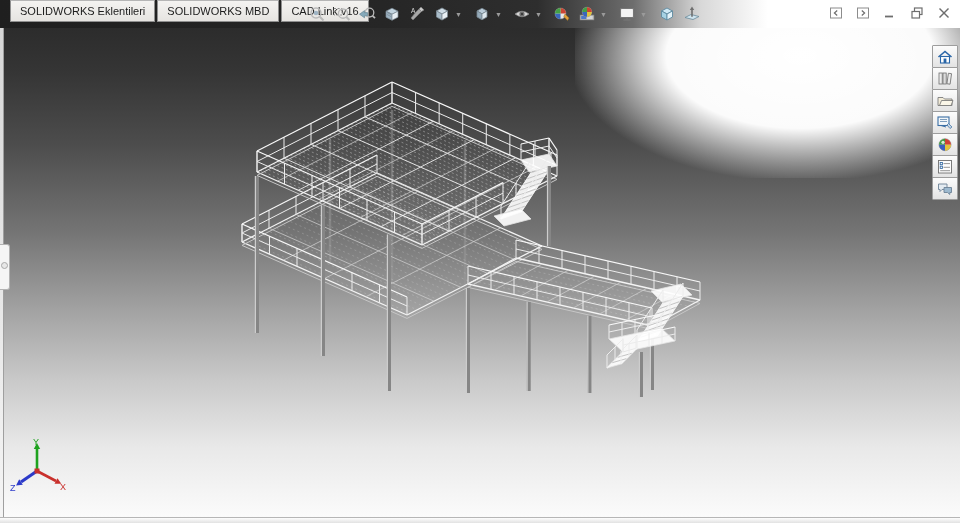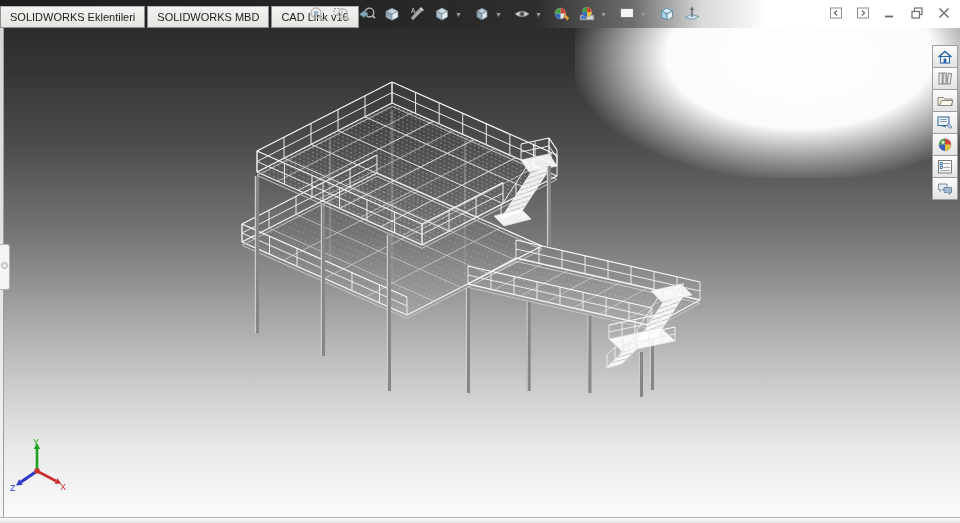--- a/index.html
+++ b/index.html
@@ -2,21 +2,21 @@
 <html><head>
 <meta charset="utf-8">
 <style>
   html,body{margin:0;padding:0;background:#fff;}
   body{width:960px;height:523px;overflow:hidden;font-family:"Liberation Sans",sans-serif;-webkit-font-smoothing:antialiased;}
   #app{position:relative;width:960px;height:523px;background:#2b2b2b;}
 
   
   #titlebar{position:absolute;left:0;top:0;width:960px;height:28px;
     background:linear-gradient(90deg,#1f1f1f 0%,#262626 40%,#2e2e2e 56%,#6e6e6e 66%,#d8d8d8 73%,#ffffff 80%,#ffffff 100%);}
-  #tabs{position:absolute;left:0;top:6px;display:flex;}
+  #tabs{position:absolute;left:0;top:0;display:flex;padding-left:10px;}
   .tab{height:20px;padding:0 9px;display:flex;align-items:center;font-size:11px;color:#1c1c1c;
     background:linear-gradient(#f4f3f1,#e6e4e1);border:1px solid #8f8f8f;border-top-color:#b5b5b5;}
   .tab+.tab{margin-left:2px;}
   #toolbar{position:absolute;left:304px;top:1px;height:26px;display:flex;align-items:center;}
   .tbi{width:23px;height:23px;margin:0 1px;display:flex;align-items:center;justify-content:center;cursor:default;}
   .tbsep{width:6px;}
   .caret{font-size:7px;color:#9a9a9a;width:9px;text-align:center;line-height:23px;}
   #wincontrols{position:absolute;right:8px;top:5px;display:flex;gap:11px;align-items:center;}
   .wc{width:16px;height:15px;display:flex;align-items:center;justify-content:center;}
 

